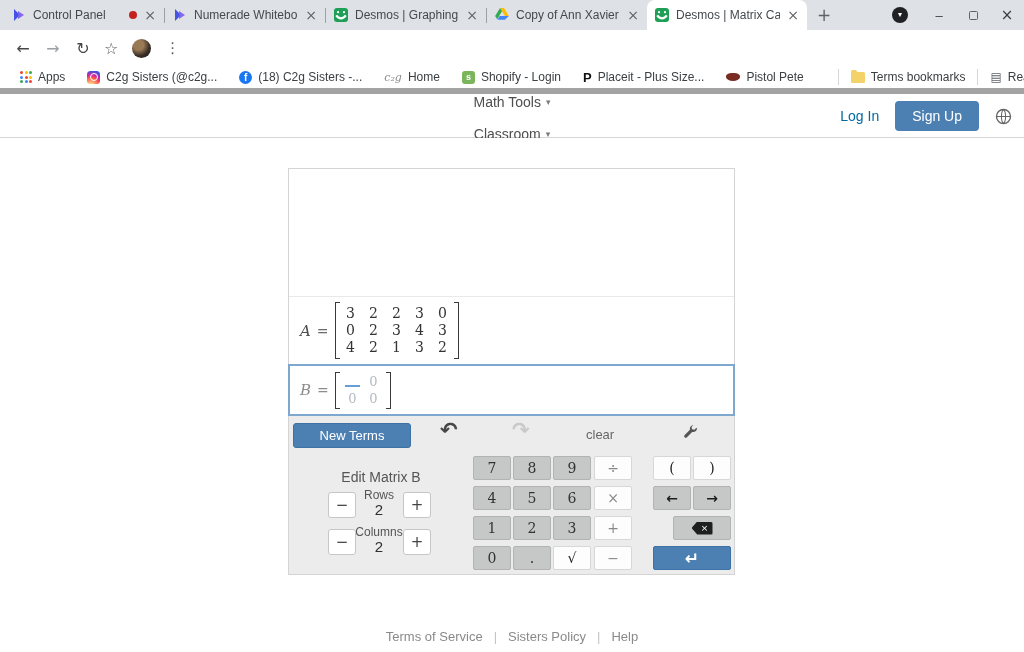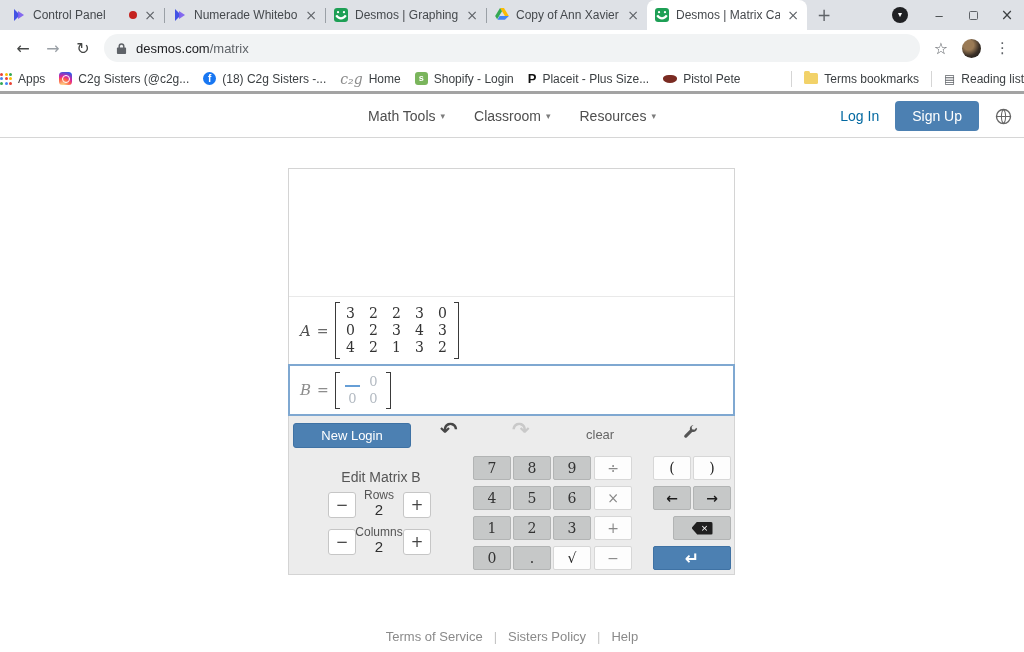--- a/index.html
+++ b/index.html
@@ -35,49 +35,49 @@
   .addr-pill { flex:1; height:28px; background:#f1f3f4; border-radius:14px;
                margin:0 8px 0 6px; display:flex; align-items:center; padding:0 12px; gap:9px; }
   .url { font-size:13px; }
   .url .host { color:#202124; } .url .path { color:#5f6368; }
   .star { font-size:16px; color:#5f6368; margin:0 6px; }
   .avatar { width:19px; height:19px; border-radius:50%; margin:0 8px;
             background:radial-gradient(circle at 35% 32%, #9a7a55 0 28%, #3a2f26 60%, #141210 100%); }
   .kebab { font-size:15px; color:#5f6368; margin:0 6px; }
 
   
-  .bookmarks { height:28px; background:#fff; border-bottom:3px solid #a3a3a3;
-               display:flex; align-items:center; padding:0 0; font-size:12px;
-               color:#3c4043; gap:14px; }
+  .bookmarks { height:28px; background:#fff; border-bottom:6px solid #a3a3a3;
+               display:flex; align-items:center; padding:0 20px; font-size:12px;
+               color:#3c4043; gap:22px; }
   .bm { display:flex; align-items:center; gap:6px; white-space:nowrap; }
   .apps-grid { display:grid; grid-template-columns:repeat(3,3px); grid-gap:1.5px; }
   .apps-grid i { width:3px; height:3px; border-radius:50%; }
   .ig-icon { width:13px; height:13px; border-radius:3.5px; position:relative;
              background:radial-gradient(circle at 30% 110%, #fdf497 0%, #fd5949 45%, #d6249f 60%, #285AEB 90%); }
   .ig-icon::after { content:""; position:absolute; inset:2.5px; border:1.5px solid #fff; border-radius:50%; }
   .fb-icon { width:13px; height:13px; border-radius:50%; background:#1877f2; color:#fff;
              font-size:10px; font-weight:bold; text-align:center; line-height:13px; }
-  .c2g-icon { font-family:"DejaVu Serif",serif; font-style:italic; font-size:14px; color:#8a8a8a; }
+  .c2g-icon { font-family:"DejaVu Serif",serif; font-style:italic; font-size:11px; color:#8a8a8a; }
   .shopify-icon { width:13px; height:13px; border-radius:3px; background:#7ab55c; color:#fff;
                   font-size:9px; font-weight:bold; text-align:center; line-height:13px; }
   .placeit-icon { font-size:13px; font-weight:bold; color:#111; }
   .pete-icon { width:14px; height:8px; background:#7a2b22; border-radius:45% 45% 55% 55%; }
   .bm-right { margin-left:auto; display:flex; align-items:center; }
   .bm-rsep { width:1px; height:16px; background:#d5d5d5; margin:0 12px; }
   .folder-icon { width:14px; height:11px; background:#f2d269; border-radius:1.5px; position:relative; }
   .folder-icon::before { content:""; position:absolute; top:-2px; left:0; width:6px; height:3px;
                          background:#f2d269; border-radius:1.5px 1.5px 0 0; }
   .rlist-icon { font-size:12px; color:#5f6368; }
 
   
   .site-header { height:44px; background:#fff; border-bottom:1px solid #d6d6d6; position:relative; }
   .logo { position:absolute; left:10px; top:7px; font-size:26px; font-weight:600;
           color:#7b7b7b; letter-spacing:0.5px; }
   .site-nav { position:absolute; left:50%; top:0; transform:translateX(-50%); height:44px;
-              display:flex; align-items:center; gap:29px; font-size:14px; color:#4e4e4e; }
+              display:flex; align-items:center; gap:16px; font-size:14px; color:#4e4e4e;flex-direction:column; }
   .nav-item { display:flex; align-items:center; gap:5px; }
   .nav-caret { font-size:9px; color:#7c7c7c; }
   .hdr-right { position:absolute; right:12px; top:0; height:44px; display:flex;
                align-items:center; gap:16px; }
   .login { font-size:14px; color:#0369a1; }
   .signup { background:#4c80b2; color:#fff; font-size:14px; padding:7px 17px; border-radius:4px; }
 
   
   .main { position:relative; height:513px; background:#fff; }
   .calc-panel { position:absolute; left:288px; top:30px; width:447px; border:1px solid #d4d4d4; background:#fff; }
@@ -207,29 +207,20 @@
     <span class="winbtn">–</span>
     <span class="winbtn"><span class="restore-box"></span></span>
     <span class="winbtn dj" style="font-size:15px;">×</span>
   </div>
 </div>
 
 <div class="toolbar">
   <span class="navbtn dj">←</span>
   <span class="navbtn dj disabled">→</span>
   <span class="navbtn dj">↻</span>
-  <div class="addr-pill">
-    <span style="display:flex;">
-      <svg viewBox="0 0 12 14" width="11" height="13">
-          <rect x="1" y="6" width="10" height="7" rx="1" fill="#5f6368"></rect>
-          <path d="M3.5 6.5V4.5a2.5 2.5 0 015 0v2" stroke="#5f6368" stroke-width="1.6" fill="none"></path>
-        </svg>
-    </span>
-    <span class="url"><span class="host">desmos.com</span><span class="path">/matrix</span></span>
-  </div>
   <span class="star dj">☆</span>
   <span class="avatar"></span>
   <span class="kebab dj">⋮</span>
 </div>
 
 <div class="bookmarks">
   <span class="bm">
     <span class="apps-grid">
       <i style="background:#ea4335"></i>
         <i style="background:#fbbc04"></i>
@@ -348,21 +339,21 @@
           <span class="mq-cursor"></span>
           <span>0</span>
           <span>0</span>
           <span>0</span>
         </span>
         <span class="brak r"></span>
       </span>
     </div>
 
     <div class="bottom-panel">
-      <div class="new-matrix-btn">New Login</div>
+      <div class="new-matrix-btn">New Terms</div>
       <span class="icon-undo dj">↶</span>
       <span class="icon-redo dj">↷</span>
       <span class="clear-btn">clear</span>
       <span class="icon-wrench">
         <svg viewBox="0 0 16 16" width="15" height="15">
             <path fill="#555" d="M15 4.6a4 4 0 01-5.2 3.8l-5.6 5.6a1.7 1.7 0 11-2.4-2.4l5.6-5.6A4 4 0 0111.2 1l-2 2 .4 2.6 2.6.4 2-2c.5.6.8 1 .8 1.6z"></path>
           </svg>
       </span>
 
       <div class="ep-title">Edit Matrix B</div>

